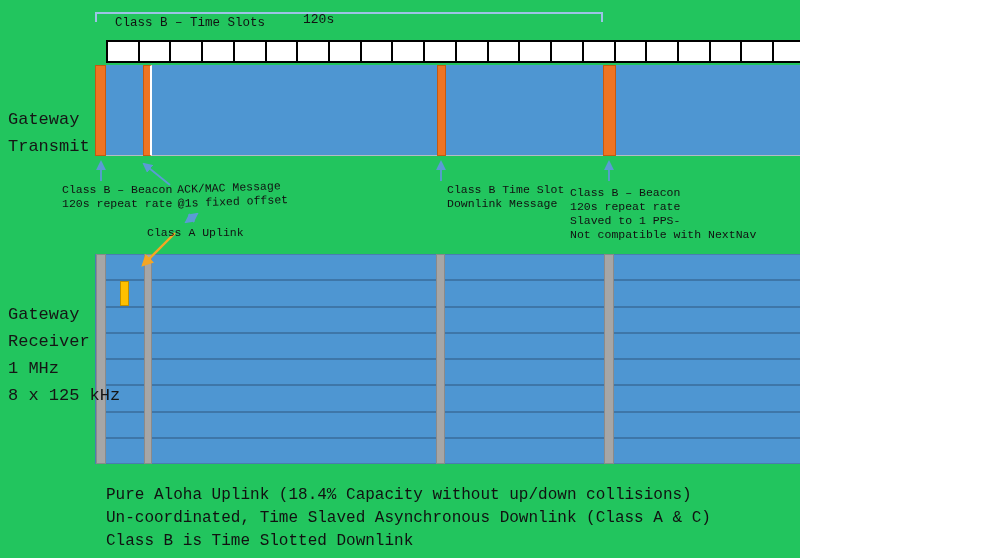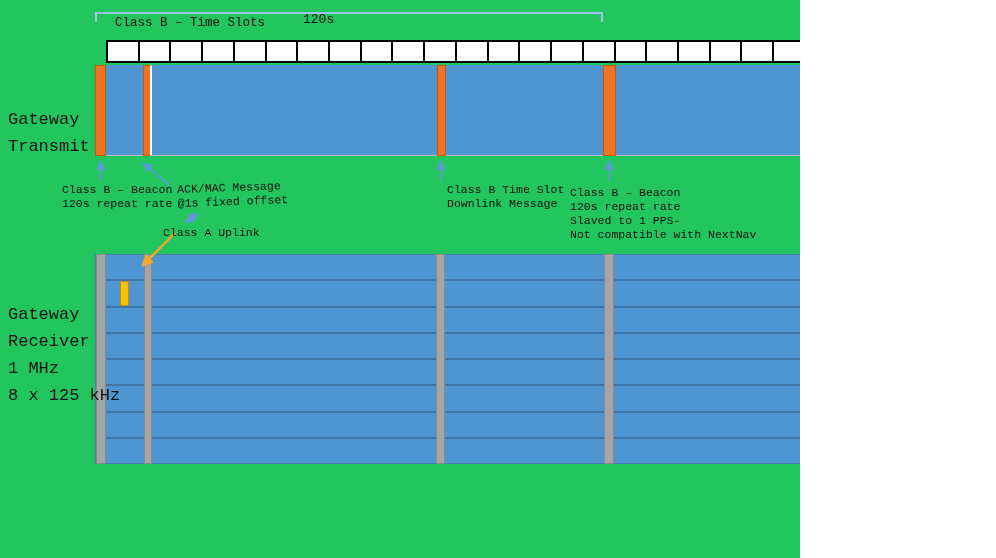--- a/index.html
+++ b/index.html
@@ -38,21 +38,21 @@
   }
   .beacon.b1{left:95px;width:11px;}
   .beacon.b2{left:143px;width:9px;border-right:2px solid #fff;}
   .beacon.b3{left:437px;width:9px;}
   .beacon.b4{left:603px;width:13px;}
 
   
   .ann{position:absolute;font-size:11.5px;line-height:14px;color:#111;}
   .ann-beacon-left{left:62px;top:183px;}
   .ann-ack{left:177px;top:183px;transform:rotate(-2deg);transform-origin:left top;}
-  .ann-classa{left:147px;top:226px;margin-left:16px;}
+  .ann-classa{left:147px;top:226px;}
   .ann-tsdl{left:447px;top:183px;}
   .ann-beacon-right{left:570px;top:186px;}
 
   
   .rx-block{
     position:absolute;left:95px;top:254px;width:901px;height:210px;
     background:var(--bar_blue);border:1px solid #4a7eb0;box-sizing:border-box;
     display:flex;flex-direction:column;
   }
   .rx-channel{flex:1;border-bottom:2px solid var(--channel_divider);}
@@ -177,15 +177,18 @@
 Slaved to 1 PPS-
 Not compatible with NextNav</div>
 
   <div class="side-label tx prewrap">Gateway
 Transmit</div>
   <div class="side-label rx prewrap">Gateway
 Receiver
 1 MHz
 8 x 125 kHz</div>
 
+  <div class="footer-lines prewrap">Pure Aloha Uplink (18.4% Capacity without up/down collisions)
+Un-coordinated, Time Slaved Asynchronous Downlink (Class A &amp; C)
+Class B is Time Slotted Downlink</div>
   <div class="brand">LoRaWAN System</div>
 
 </div>
 
 </body></html>

